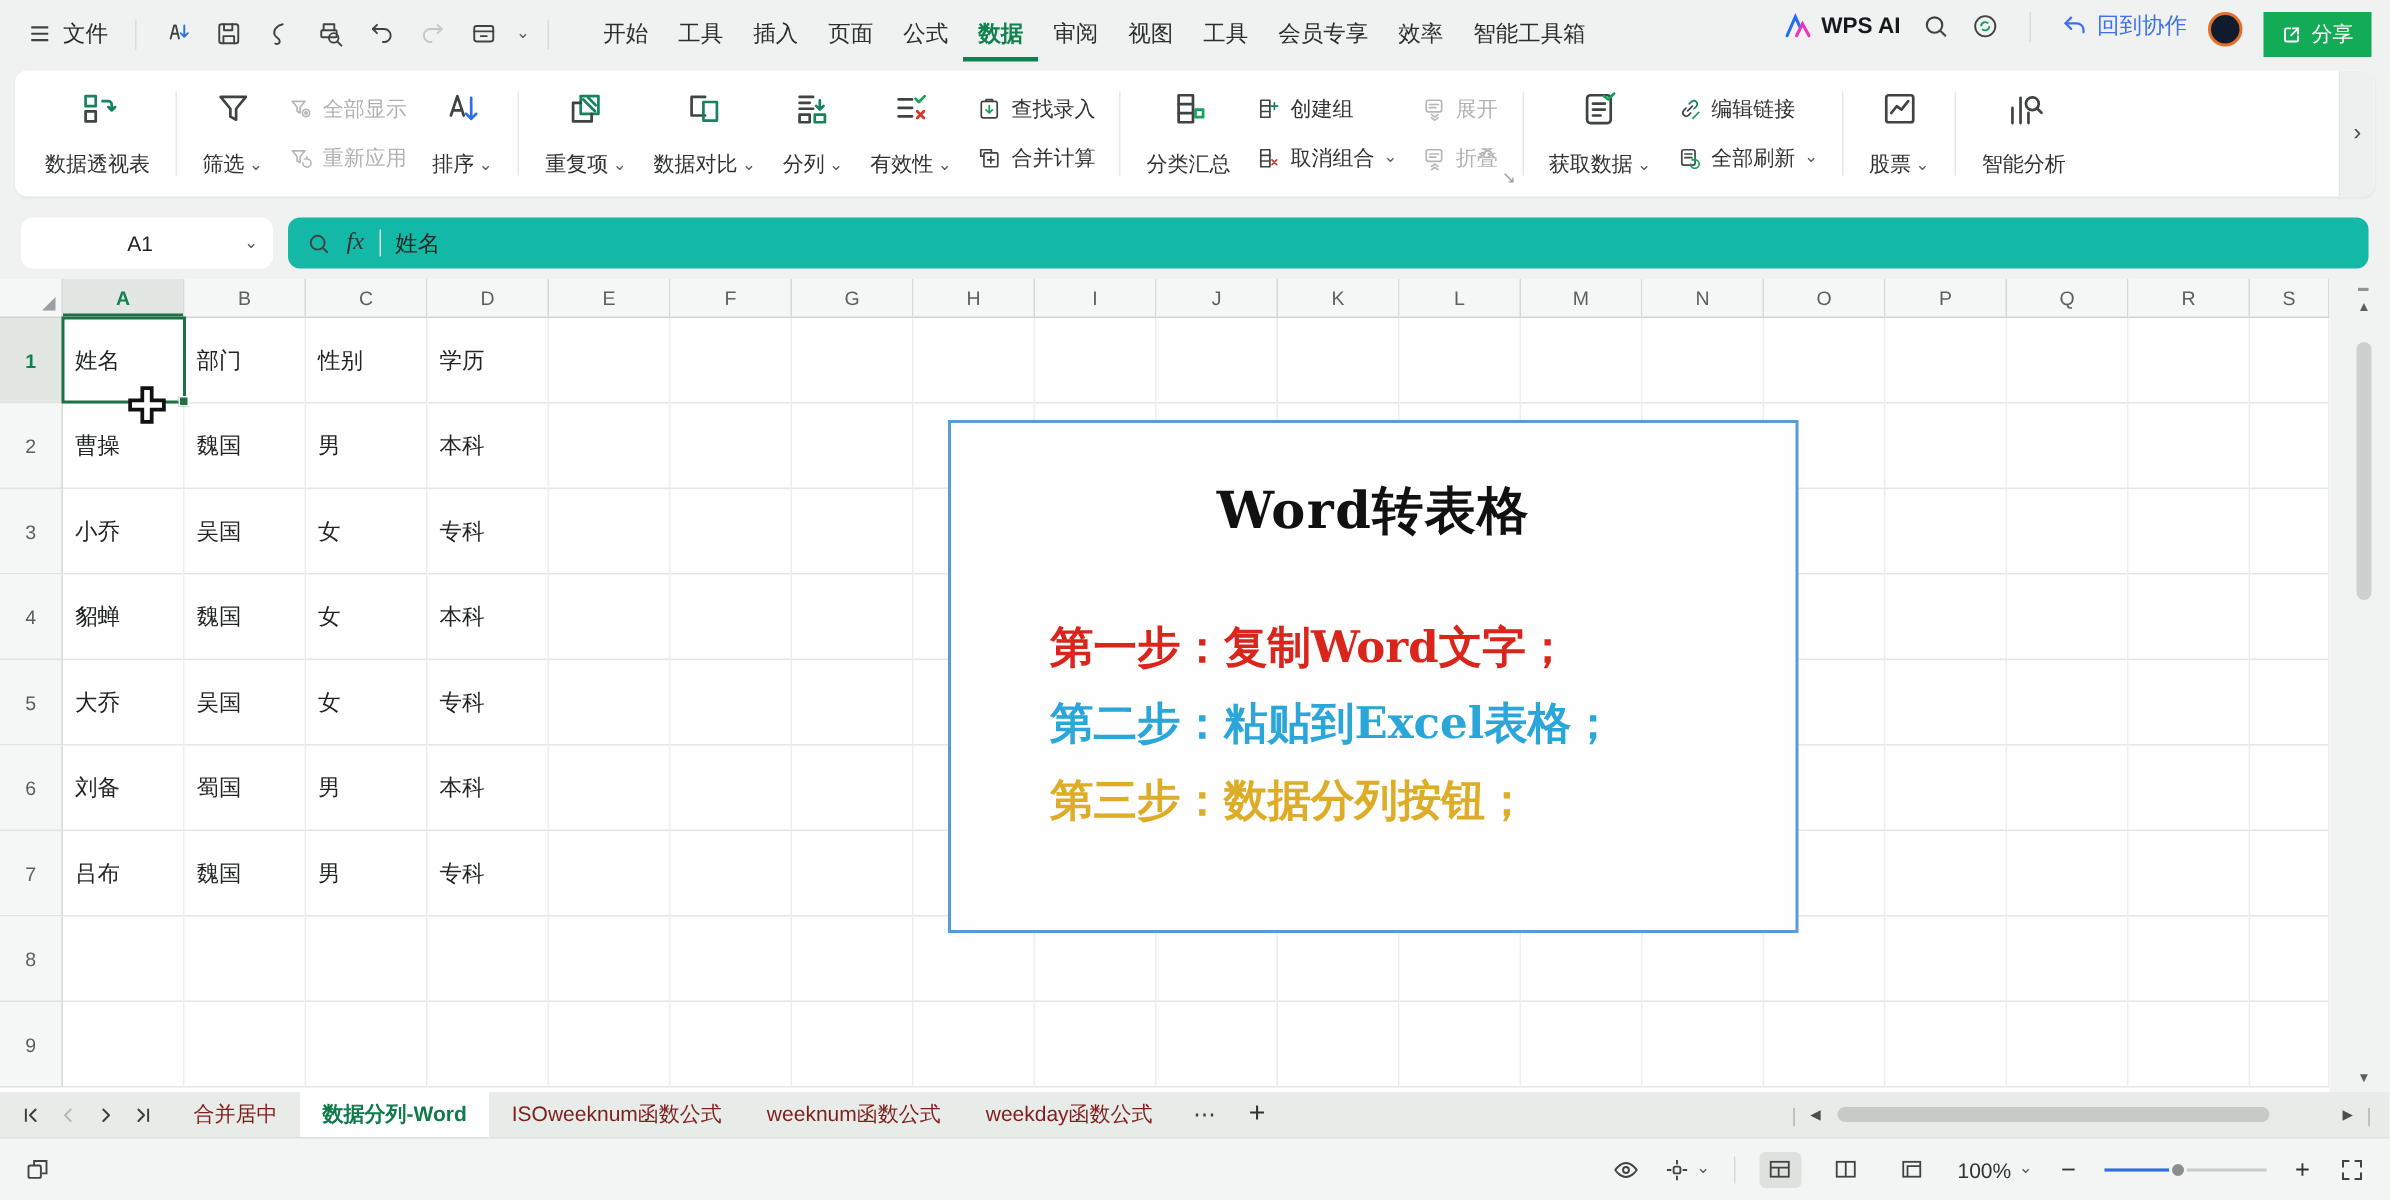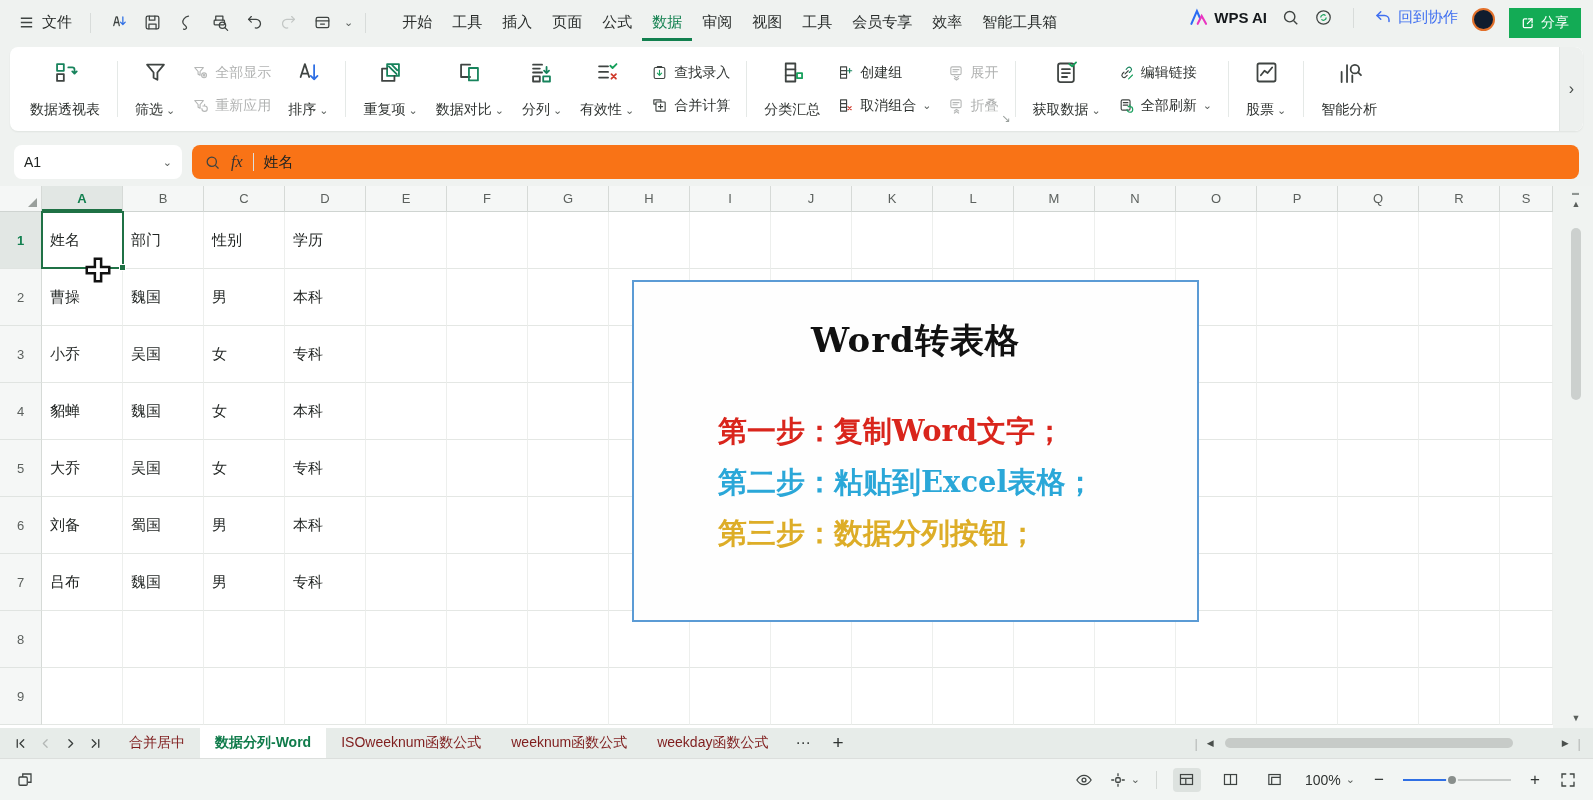--- a/index.html
+++ b/index.html
@@ -12,21 +12,21 @@
   
   .titlebar { height:45px; display:flex; align-items:center; padding:0 12px; gap:6px; background:#eff2f0;}
   .file-menu { display:flex; align-items:center; gap:7px; font-size:15px; padding:4px 6px; }
   .file-menu .ic { width:17px; height:17px; }
   .tb-sep { width:1px; height:20px; background:#d8dcda; margin:0 6px; }
   .qat { display:flex; align-items:center; gap:15px; padding:0 6px; }
   .qat .ic { width:19px; height:19px; }
   .chev { font-size:11px; color:#5a5f5c; line-height:1; }
   .menu-tabs { display:flex; align-items:center; margin-left:14px; }
   .mtab { padding:8px 10px 9px; font-size:15px; color:#2a2e2c; cursor:default; }
-  .mtab.active { color:#12804f; font-weight:400; box-shadow:inset 0 -3px 0 #12804f; }
+  .mtab.active { color:#12804f; font-weight:700; box-shadow:inset 0 -3px 0 #12804f; }
   .tb-right { margin-left:auto; display:flex; align-items:flex-start; gap:14px; }
   .wps-ai { display:flex; align-items:center; gap:6px; font-size:15px; font-weight:600; color:#15191c; }
   .wps-ai .ic { width:19px; height:19px; }
   .tb-right .plain-ic { width:19px; height:19px; }
   .collab { display:flex; align-items:center; gap:6px; color:#3f6ff0; font-size:15px; }
   .collab .ic { width:18px; height:18px; }
   .avatar { width:23px; height:23px; border-radius:50%; background:#101c2e; border:2px solid #e2702a; }
   .share-btn { display:flex; align-items:center; gap:6px; background:#13ab55; color:#fff; font-size:14px;
     padding:6px 12px; border-radius:0; }
   .share-btn .ic { width:14px; height:14px; }
@@ -46,22 +46,22 @@
   .srow .ic { width:17px; height:17px; }
   .launcher { position:absolute; right:3px; bottom:1px; font-size:11px; color:#9aa09d; }
   .ribbon-expand { position:absolute; right:0; top:0; bottom:0; width:24px; background:#edf0ee;
     border-left:1px solid #e2e6e4; display:flex; align-items:center; justify-content:center;
     color:#4a4f4c; font-size:16px; border-radius:0 8px 8px 0; }
 
   
   .formula-row { height:46px; display:flex; align-items:center; gap:10px; padding:5px 14px 7px; }
   .name-box { width:168px; height:34px; background:#fff; border-radius:8px; display:flex; align-items:center;
     padding:0 10px; font-size:14px; }
-  .name-box .nb-val { flex:1; color:#202422; }
-  .formula-box { flex:1; height:34px; background:#f97316; border-radius:8px; display:flex; align-items:center;
+  .name-box .nb-val { flex:1; text-align:center; color:#202422; }
+  .formula-box { flex:1; height:34px; background:#14b8a6; border-radius:8px; display:flex; align-items:center;
     gap:10px; padding:0 12px; }
   .formula-box .ic { width:17px; height:17px; }
   .fx { font-family:"Liberation Serif",serif; font-style:italic; font-size:16px; color:#333; }
   .fdiv { width:1px; height:18px; background:#dcdfdd; }
   .fval { font-size:15px; color:#202422; }
 
   
   .sheet { position:relative; height:542px; background:#f0f3f1; }
   .grid-wrap { position:absolute; left:0; top:0; right:40px; bottom:0; background:#fff; overflow:hidden; }
   .hrow { display:flex; height:26px; }
@@ -83,21 +83,21 @@
   .cell:last-child { flex:1 1 auto; }
   .selection { position:absolute; left:41px; top:25px; width:83px; height:58px;
     border:2px solid #1f7145; pointer-events:none; z-index:4; }
   .fill-handle { position:absolute; right:-4px; bottom:-4px; width:7px; height:7px;
     background:#1f7145; border:1px solid #fff; }
   .plus-cursor { position:absolute; left:83px; top:69px; width:30px; height:30px; z-index:6; }
   .drawbox { position:absolute; left:632px; top:94px; width:567px; height:342px; background:#fefefe;
     border:2px solid #5b9bd5; z-index:5; }
   .drawbox-title { margin-top:36px; text-align:center; font-size:34px; font-weight:700; color:#111;
     font-family:"DejaVu Serif","Liberation Serif",serif; letter-spacing:1px; }
-  .drawbox-steps { margin-top:42px; padding-left:84px; font-family:"DejaVu Serif","Liberation Serif",serif; }
+  .drawbox-steps { margin-top:42px; padding-left:66px; font-family:"DejaVu Serif","Liberation Serif",serif; }
   .step-line { font-size:29px; font-weight:700; line-height:51px; white-space:nowrap; }
   .vscroll { position:absolute; right:9px; top:4px; bottom:4px; width:16px; display:flex;
     flex-direction:column; align-items:center; }
   .vs-grip { font-size:7px; color:#8f9592; letter-spacing:1px; line-height:6px; margin-bottom:2px; }
   .vs-arrow { font-size:9px; color:#5a5f5c; line-height:12px; }
   .vs-thumb { width:10px; height:172px; background:#ccd0ce; border-radius:5px; margin-top:18px; }
   .vs-bottom { margin-top:auto; }
 
   
   .tabbar { height:30px; background:#e7ece9; display:flex; align-items:stretch; }

